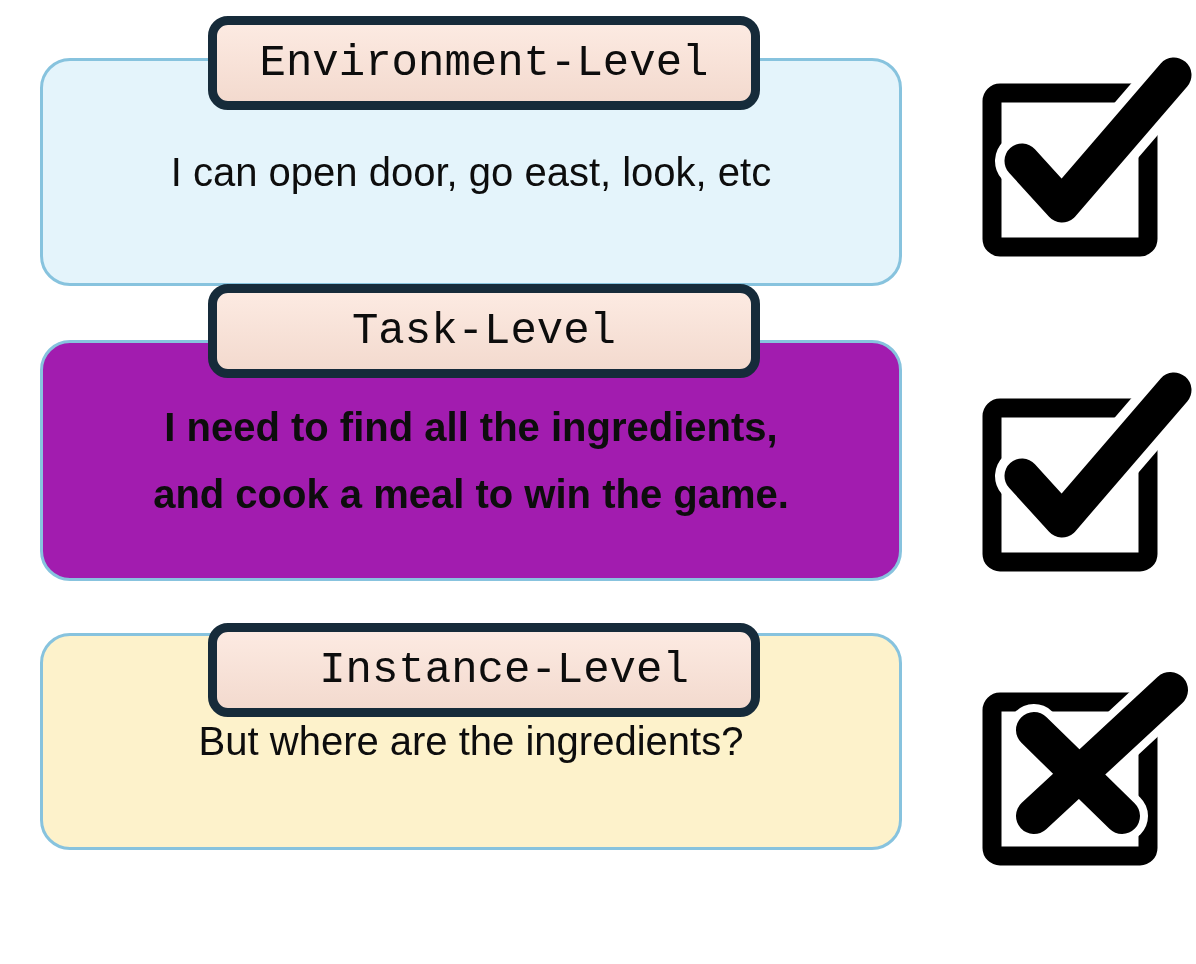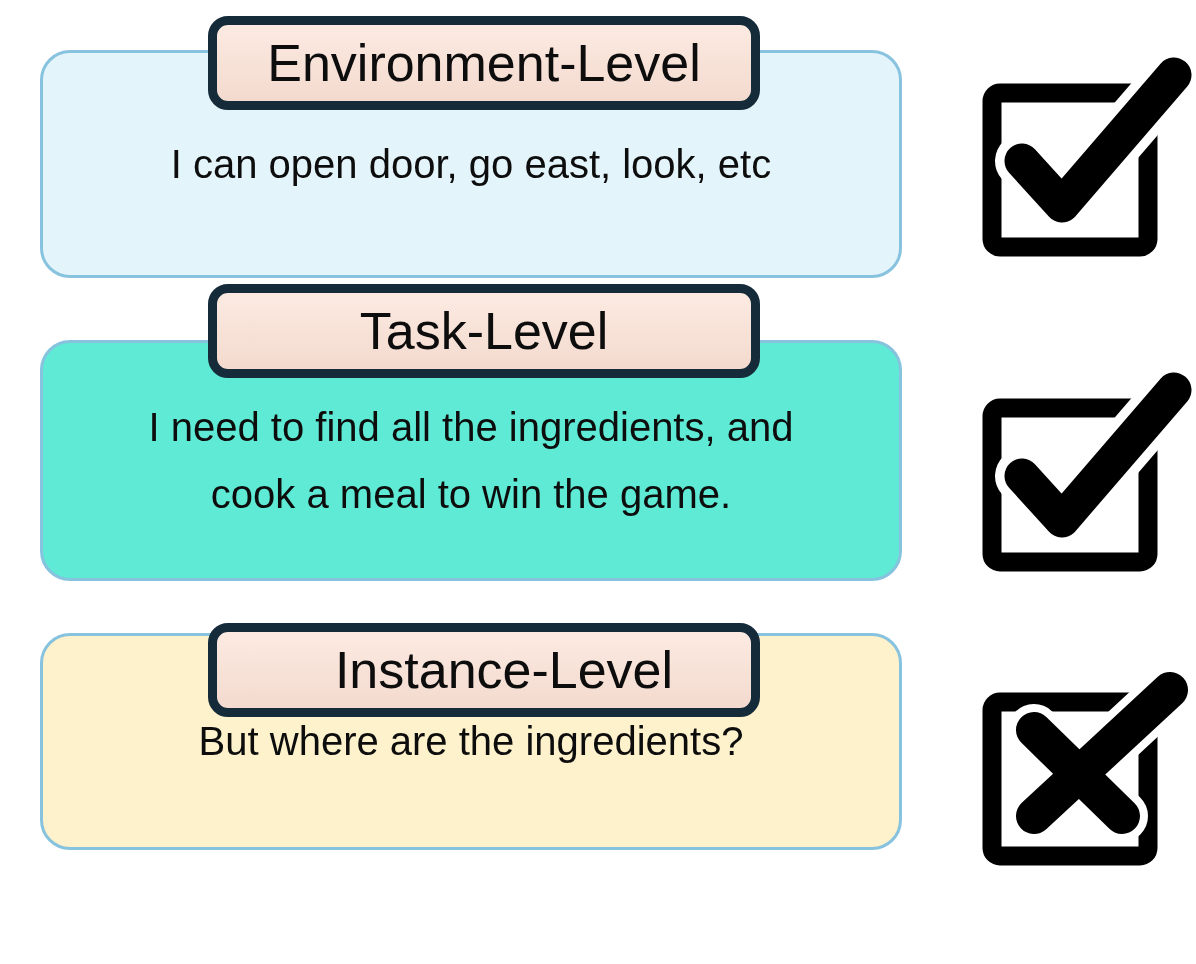--- a/index.html
+++ b/index.html
@@ -18,21 +18,21 @@
   .content-box {
     position: absolute;
     left: 40px;
     width: 862px;
     border: 3px solid #87c3de;
     border-radius: 30px;
     display: flex;
     align-items: center;
     justify-content: center;
   }
-  .box-1 { top: 50px;  height: 228px; align-items: center; }
+  .box-1 { top: 58px;  height: 228px; align-items: center; }
   .box-2 { top: 340px; height: 241px; }
   .box-3 { top: 633px; height: 217px; }
 
   .box-text {
     font-size: 40px;
     line-height: 1.66;
     text-align: center;
     max-width: 665px;
     color: inherit;
   }
@@ -48,23 +48,24 @@
     background-image: linear-gradient(rgba(255,255,255,0.30), rgba(0,0,0,0.03));
     display: flex;
     align-items: center;
     justify-content: center;
   }
   .label-1 { top: 16px; }
   .label-2 { top: 284px; }
   .label-3 { top: 623px; padding-left: 40px; }
 
   .label-text {
-    font-size: 52px;
+    font-size: 44px;
     color: inherit;
     white-space: nowrap;
+    font-family: Liberation Mono, monospace;
   }
 
   .status-icon {
     position: absolute;
     left: 978px;
     width: 210px;
     height: 200px;
     overflow: visible;
     color: #000000;
   }
@@ -87,21 +88,21 @@
     </div>
     <svg class="status-icon icon-1" viewBox="0 0 210 200" style="color: rgb(0, 0, 0);">
       <rect x="14" y="36" width="156" height="154" rx="8" fill="#ffffff" stroke="currentColor" stroke-width="19"></rect>
       <path d="M 44 104 L 84 148 L 196 18" fill="none" stroke="#ffffff" stroke-width="54" stroke-linecap="round" stroke-linejoin="round"></path>
       <path d="M 44 104 L 84 148 L 196 18" fill="none" stroke="currentColor" stroke-width="35" stroke-linecap="round" stroke-linejoin="round"></path>
     </svg>
   </section>
 
   
   <section>
-    <div class="content-box box-2" style="background-color: #5eead4; border-color: rgb(135, 195, 222);">
+    <div class="content-box box-2" style="background-color: #a21caf; border-color: rgb(135, 195, 222); font-weight: bold;">
       <div class="box-text">I need to find all the ingredients, and cook a meal to win the game.</div>
     </div>
     <div class="label-box label-2" style="background-color: rgb(251, 225, 213); border-color: rgb(22, 43, 58);">
       <span class="label-text">Task-Level</span>
     </div>
     <svg class="status-icon icon-2" viewBox="0 0 210 200" style="color: rgb(0, 0, 0);">
       <rect x="14" y="36" width="156" height="154" rx="8" fill="#ffffff" stroke="currentColor" stroke-width="19"></rect>
       <path d="M 44 104 L 84 148 L 196 18" fill="none" stroke="#ffffff" stroke-width="54" stroke-linecap="round" stroke-linejoin="round"></path>
       <path d="M 44 104 L 84 148 L 196 18" fill="none" stroke="currentColor" stroke-width="35" stroke-linecap="round" stroke-linejoin="round"></path>
     </svg>

